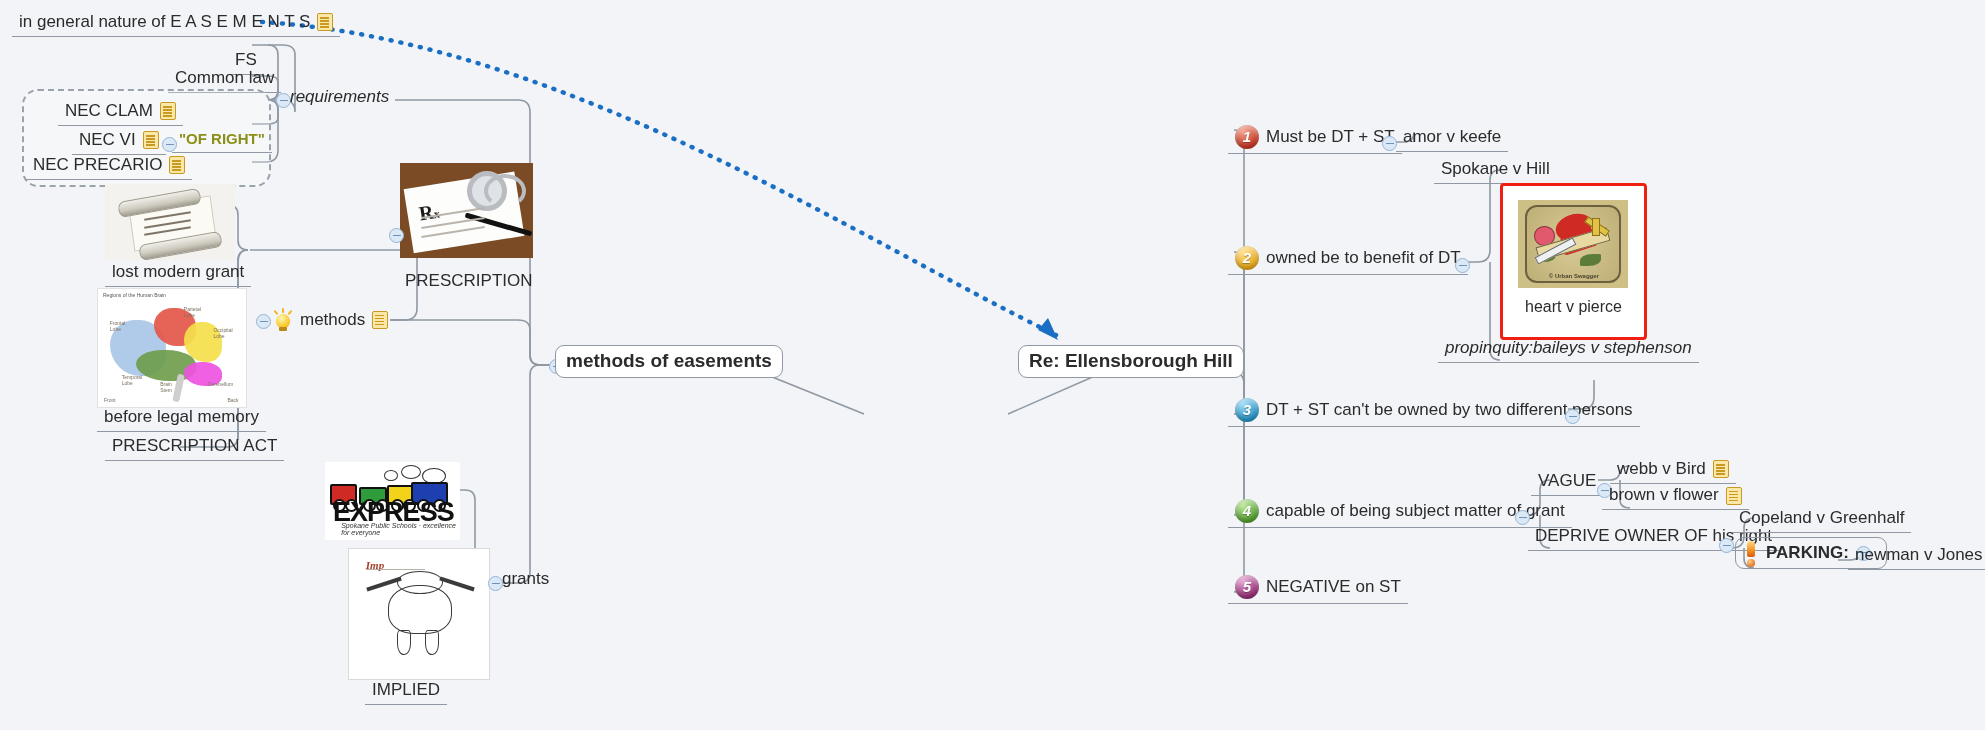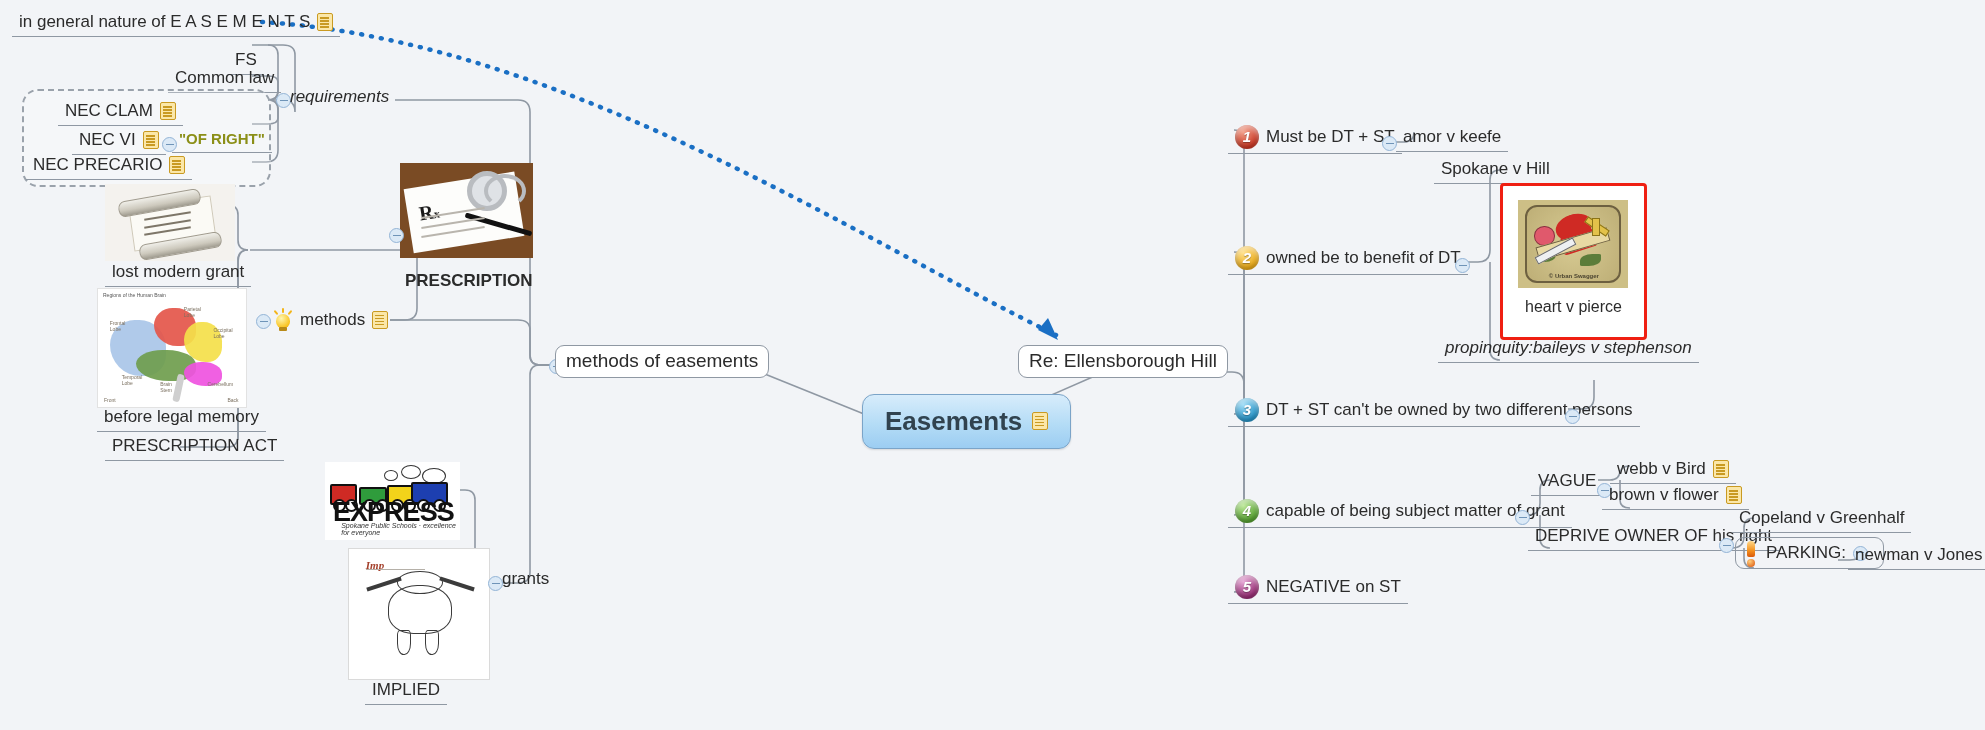--- a/index.html
+++ b/index.html
@@ -24,20 +24,21 @@
   }
   .node .txt{display:inline-block;}
 
   
   .ul{border-bottom:1.6px solid #8f98a3;padding:3px 7px 4px 7px;}
 
   
   .rbox{
     border:1.6px solid #8f98a3;border-radius:9px;background:transparent;
     padding:5px 10px;
+    font-weight:bold;
   }
   .rbox-w{background:#ffffff;}
 
   
   .central{
     border:1.6px solid #7ba4c8;border-radius:12px;
     background:linear-gradient(180deg,#d7ecfb 0%,#b4dcf6 55%,#9ccdf2 100%);
     font-size:26px;font-weight:bold;color:#31434f;
     padding:12px 22px;
     box-shadow:0 1px 2px rgba(0,0,0,.12);
@@ -190,21 +191,21 @@
   .redframe{border:3px solid #ef1f12;border-radius:4px;background:#fff;position:absolute;}
   .purplebox{
     position:absolute;border-radius:8px;
     background:linear-gradient(180deg,#8a8ed8 0%,#6b6fcb 45%,#4b4fae 100%);
     border:1px solid #4a4e9e;
     box-shadow:0 1px 3px rgba(0,0,0,.25);
   }
   .purplebox .lbl{position:absolute;left:36px;bottom:15px;color:#f5c24a;font-size:15px;white-space:nowrap;}
 
   .caption{position:absolute;text-align:center;font-size:16px;color:#2b2b2b;white-space:nowrap;}
-  .capbold{font-weight:bold;font-size:17px;}
+  .capbold{font-weight:normal;font-size:17px;}
   .ofright{color:#8b8f17;font-weight:bold;font-size:15px;}
 </style>
 </head>
 <body>
 
 <div id="canvas">
 
   <svg class="wires" viewBox="0 0 1985 730">
     <g fill="none" stroke="#8f98a3" stroke-width="1.6">
 
@@ -407,24 +408,20 @@
   <span class="collapse" style="position:absolute;left:481px;top:576px;"></span>
   <div class="node" style="left:502px;top:570px;">
     <span class="txt">grants</span>
   </div>
 
   <span class="collapse" style="position:absolute;left:542px;top:359px;"></span>
   <div class="node rbox rbox-w" style="left:555px;top:345px;font-size:19px;">
     <span class="txt">methods of easements</span>
   </div>
 
-  <div class="node central" style="left:862px;top:394px;">
-    <span class="txt">Easements</span>
-    <span class="note" style="margin-left:10px;"></span>
-  </div>
 
   <div class="node rbox rbox-w" style="left:1018px;top:345px;font-size:19px;">
     <span class="txt">Re: Ellensborough Hill</span>
   </div>
 
   <div class="node ul" style="left:1228px;top:122px;">
     <span class="ball b1">1</span>
     <span class="txt">Must be DT + ST</span>
   </div>
   <span class="collapse" style="position:absolute;left:1375px;top:136px;"></span>
@@ -478,21 +475,21 @@
 
   <div class="node ul" style="left:1531px;top:469px;">
     <span class="txt">VAGUE</span>
   </div>
   <span class="collapse" style="position:absolute;left:1590px;top:483px;"></span>
 
   <div class="node ul" style="left:1610px;top:457px;">
     <span class="txt">webb v Bird</span>
     <span class="note"></span>
   </div>
-  <div class="node ul" style="left:1602px;top:483px;">
+  <div class="node ul" style="left:1602px;top:483px;align-items:flex-end;">
     <span class="txt">brown v flower</span>
     <span class="note"></span>
   </div>
 
   <div class="node ul" style="left:1528px;top:524px;">
     <span class="txt">DEPRIVE OWNER OF his right</span>
   </div>
   <span class="collapse" style="position:absolute;left:1712px;top:538px;"></span>
 
   <div class="node ul" style="left:1732px;top:506px;">

